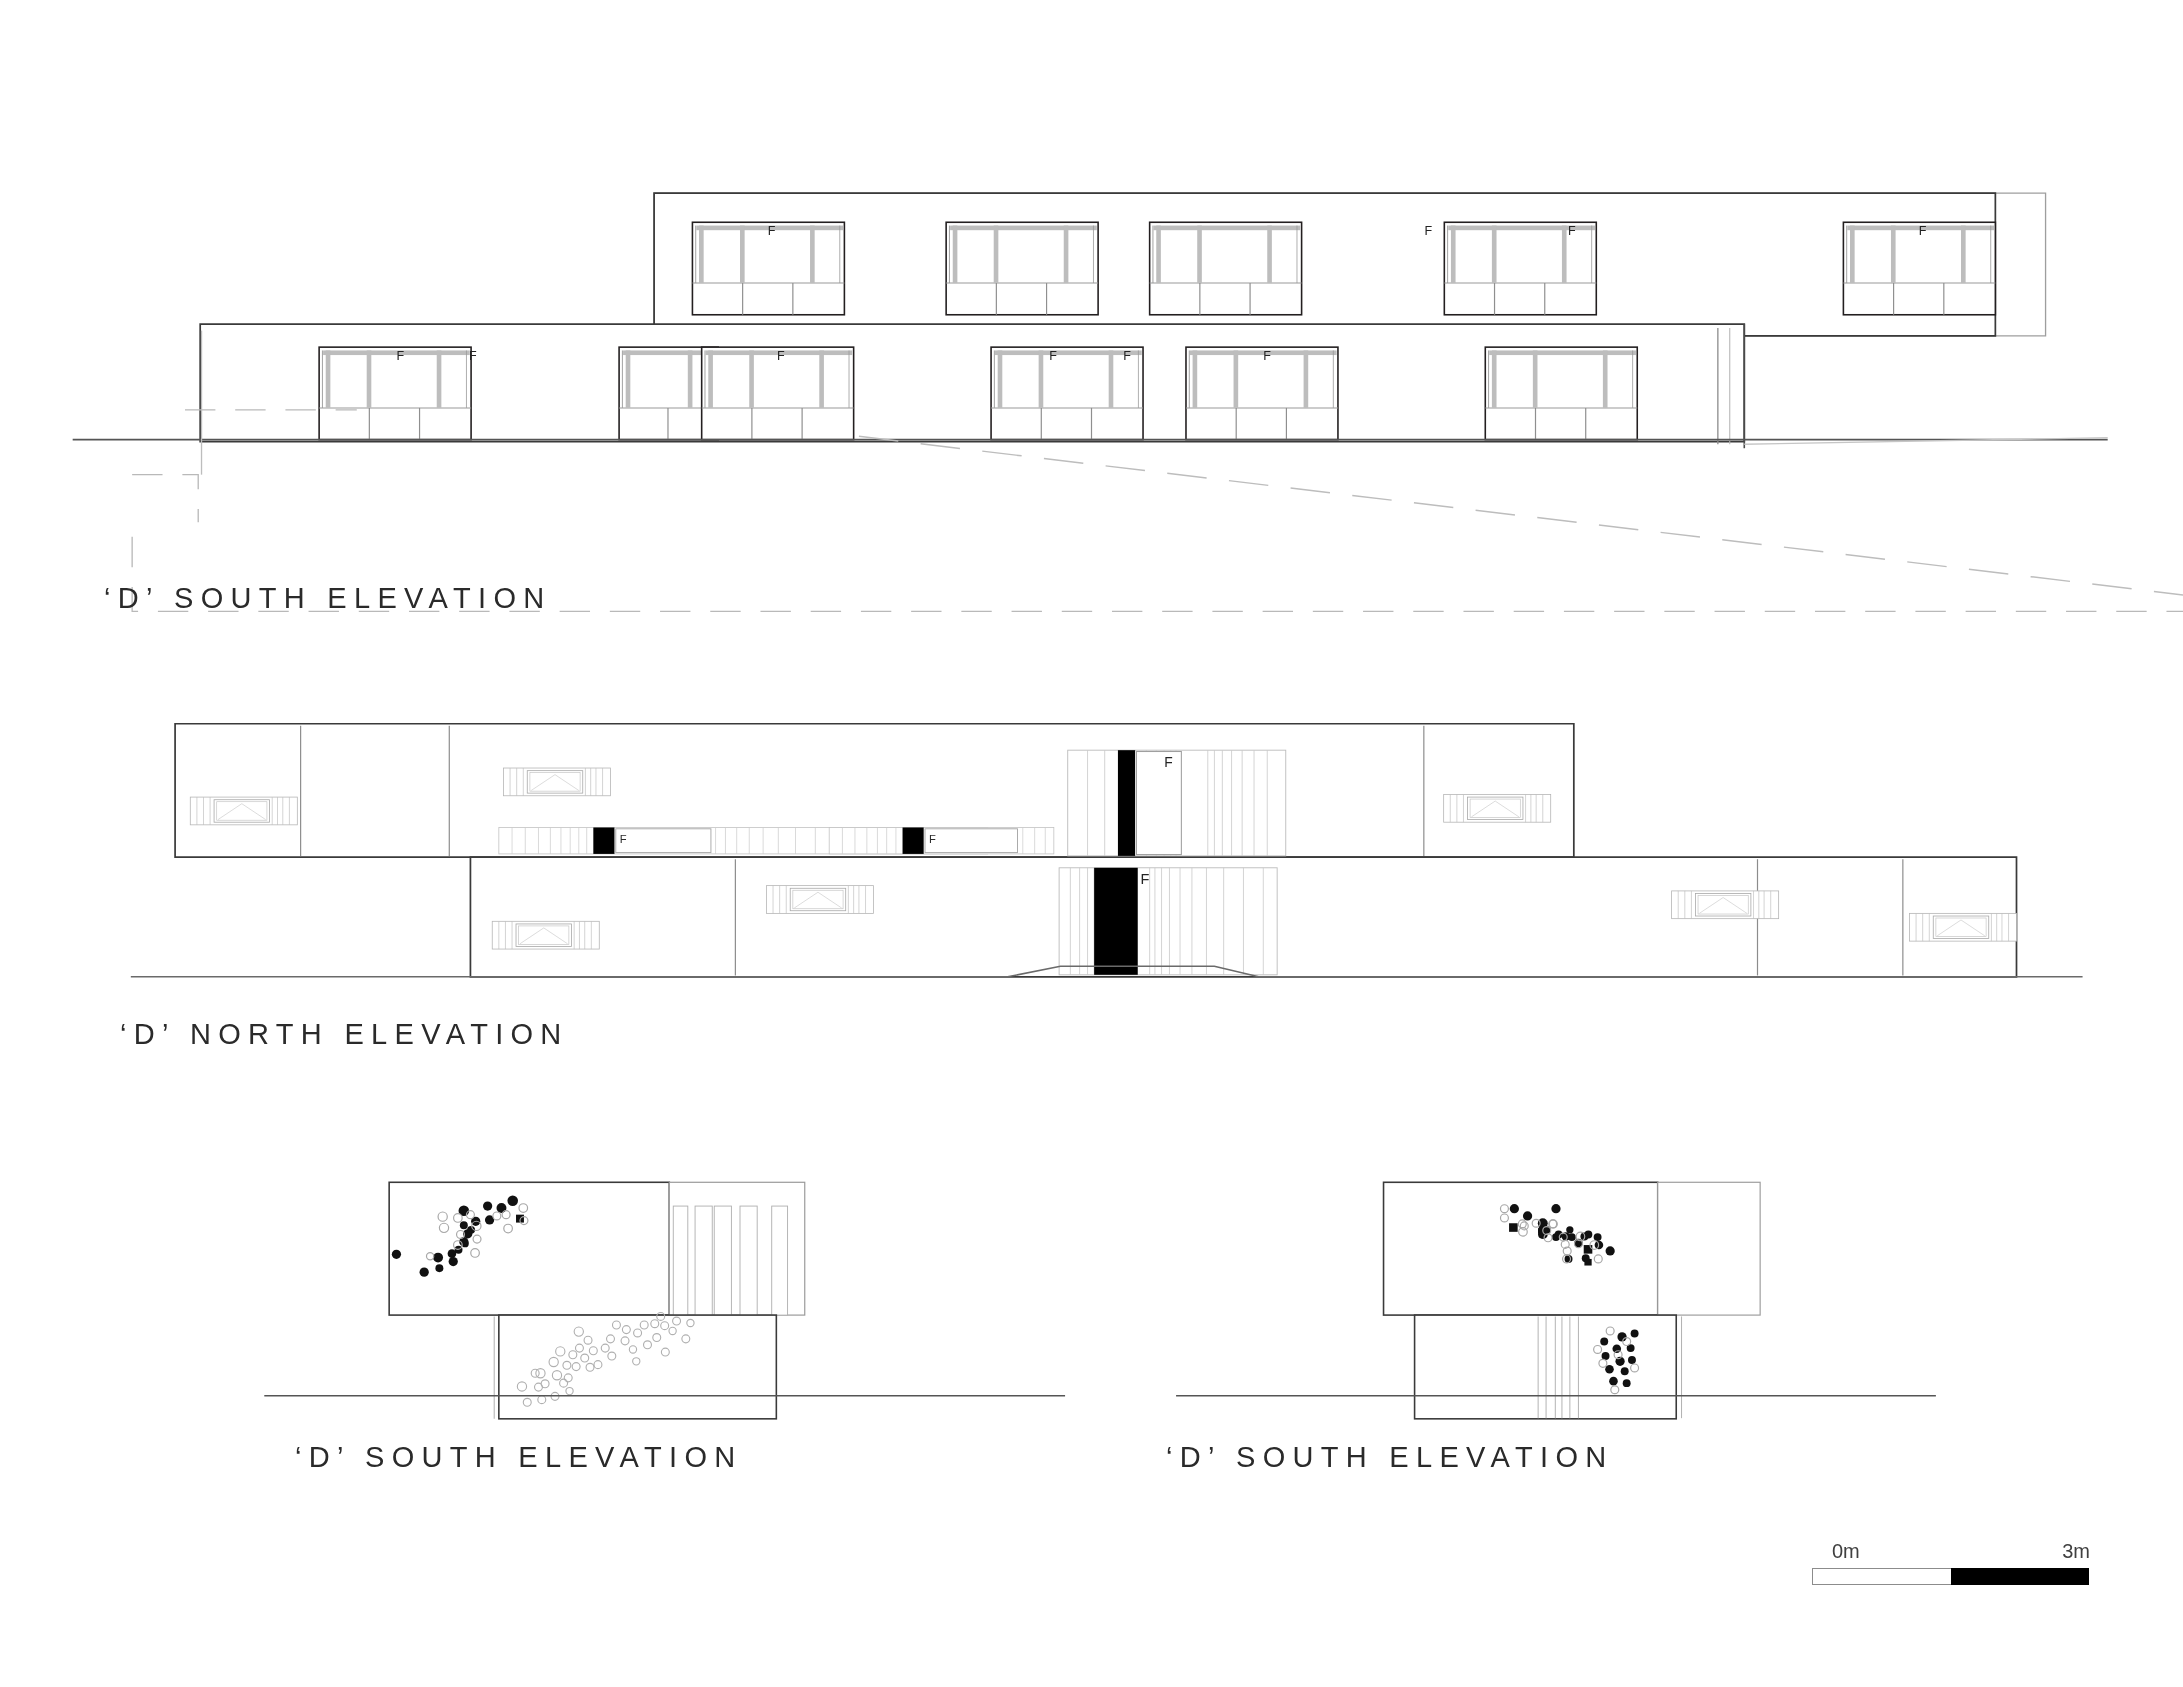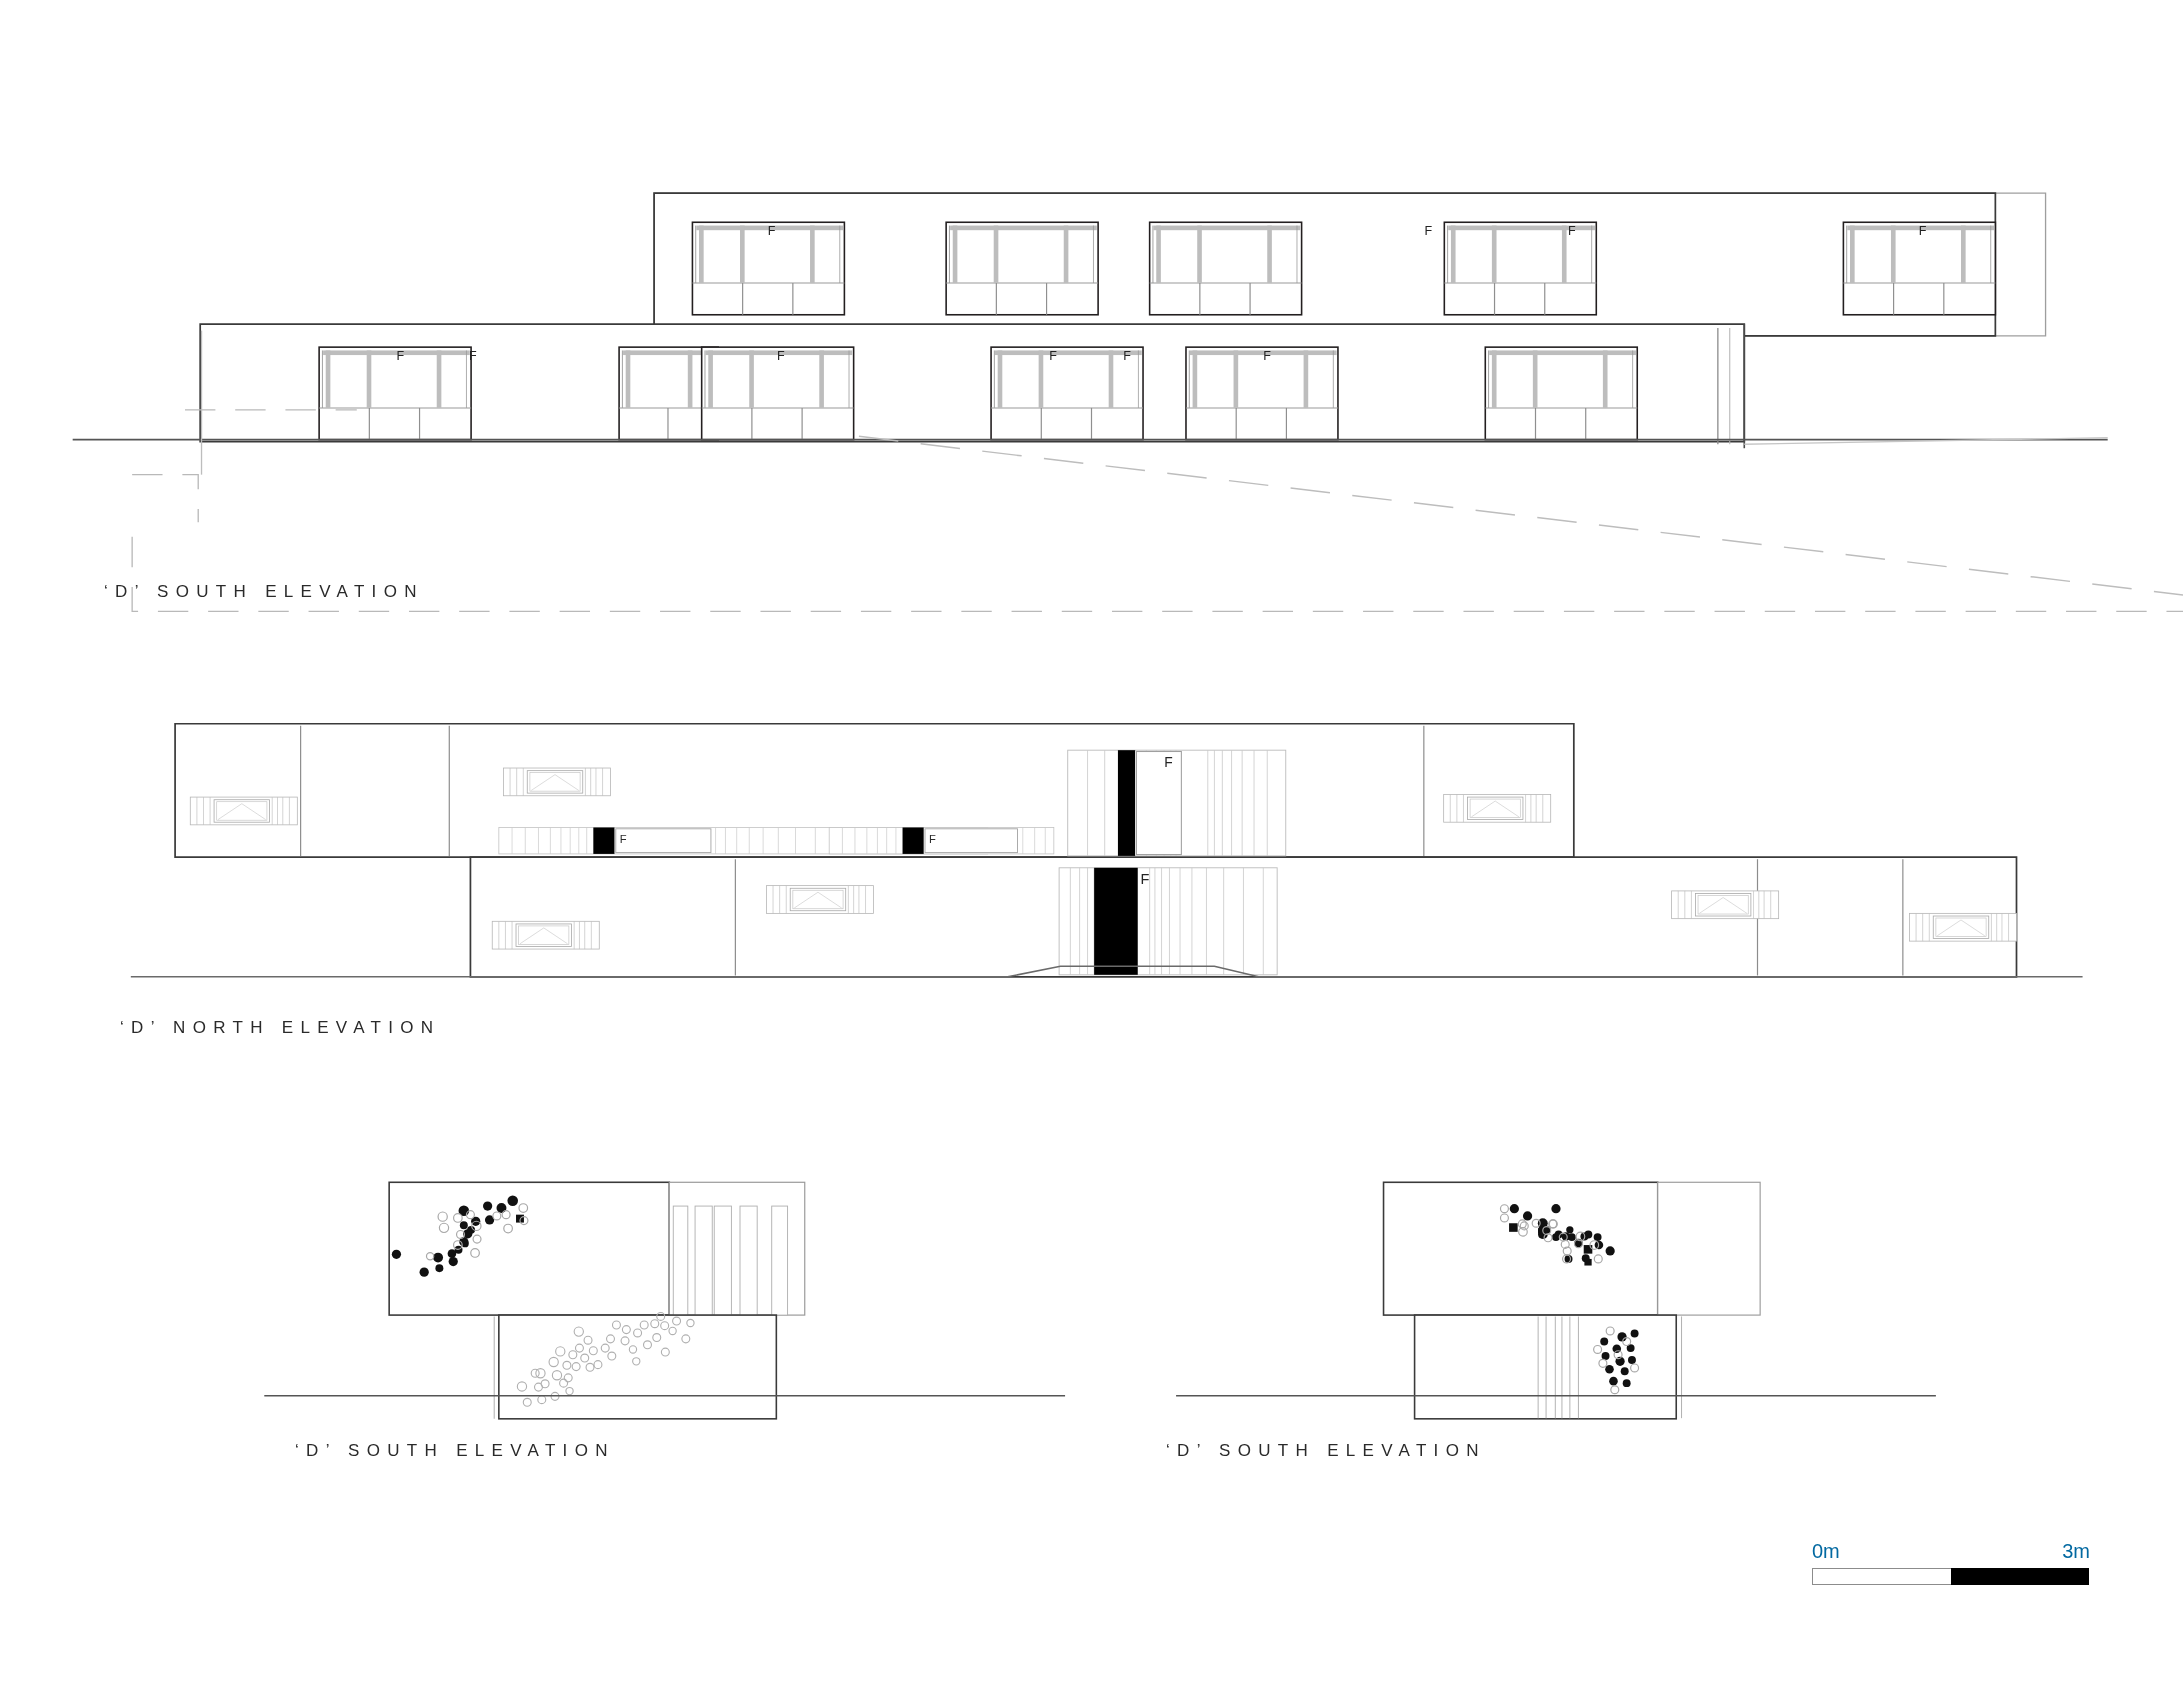--- a/index.html
+++ b/index.html
@@ -18,21 +18,21 @@
   }
   #sheet {
     position: absolute;
     left: 0; top: 0;
     width: 2183px;
     height: 1688px;
   }
   .caption {
     position: absolute;
     font-family: "Liberation Sans", sans-serif;
-    font-size: 17px;
+    font-size: 29px;
     letter-spacing: 7.3px;
     color: #2a2a2a;
     white-space: nowrap;
     font-weight: 400;
   }
   #cap-south { left: 104px; top: 582px; }
   #cap-north { left: 120px; top: 1018px; }
   #cap-west  { left: 295px; top: 1441px; }
   #cap-east  { left: 1166px; top: 1441px; }
 
@@ -41,22 +41,23 @@
     left: 1812px;
     top: 1540px;
     width: 278px;
     height: 50px;
   }
   .scale-label {
     position: absolute;
     font-family: "Liberation Sans", sans-serif;
     font-size: 20px;
     letter-spacing: 0px;
-    color: #0369a1;
+    color: #404040;
     top: 0;
+    margin-left: 20px;
   }
   #scale-zero { left: 0px; }
   #scale-five { right: 0px; }
   #scale-track {
     position: absolute;
     top: 28px;
     left: 0;
     width: 276px;
     height: 17px;
     border: 0.7px solid #8c8c8c;

